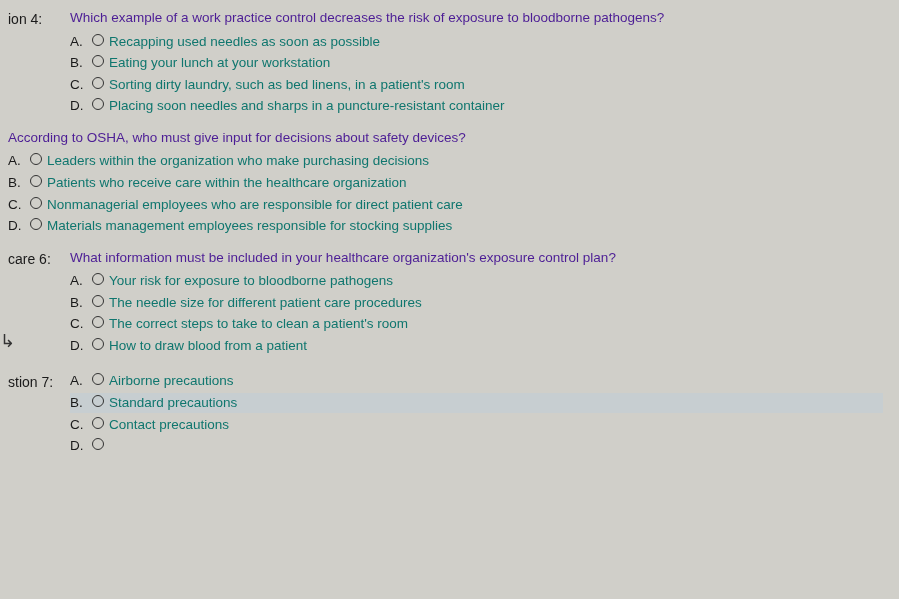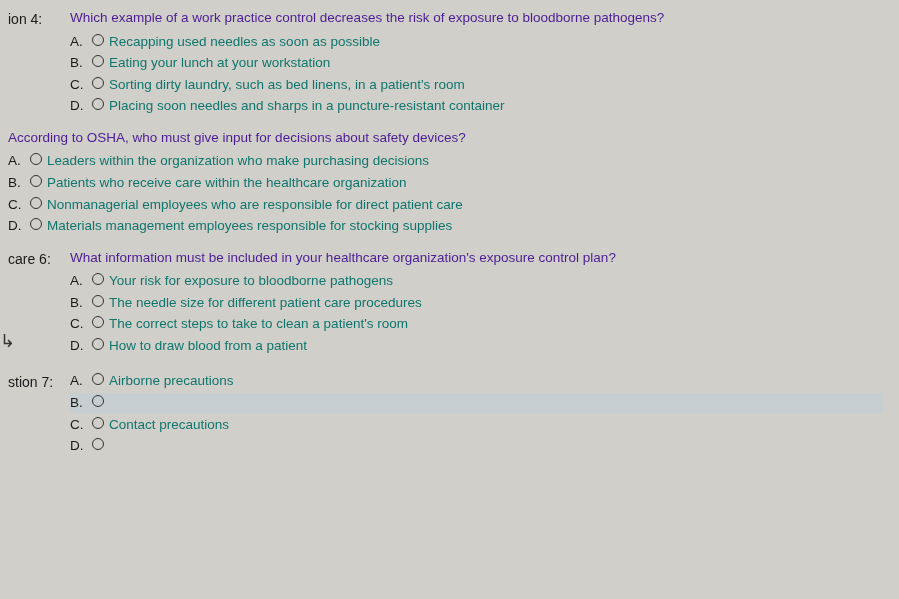--- a/index.html
+++ b/index.html
@@ -192,20 +192,21 @@
     <div class="question-content">
       <ul class="options-list">
         <li class="option-item">
           <span class="option-letter">A.</span>
           <span class="radio-circle"></span>
           <span class="option-text">Airborne precautions</span>
         </li>
         <li class="option-item" style="background-color: rgba(150,200,255,0.15);">
           <span class="option-letter">B.</span>
           <span class="radio-circle"></span>
+          <span class="option-text">Standard precautions</span>
         </li>
         <li class="option-item">
           <span class="option-letter">C.</span>
           <span class="radio-circle"></span>
           <span class="option-text">Contact precautions</span>
         </li>
         <li class="option-item">
           <span class="option-letter">D.</span>
           <span class="radio-circle"></span>
         </li>

